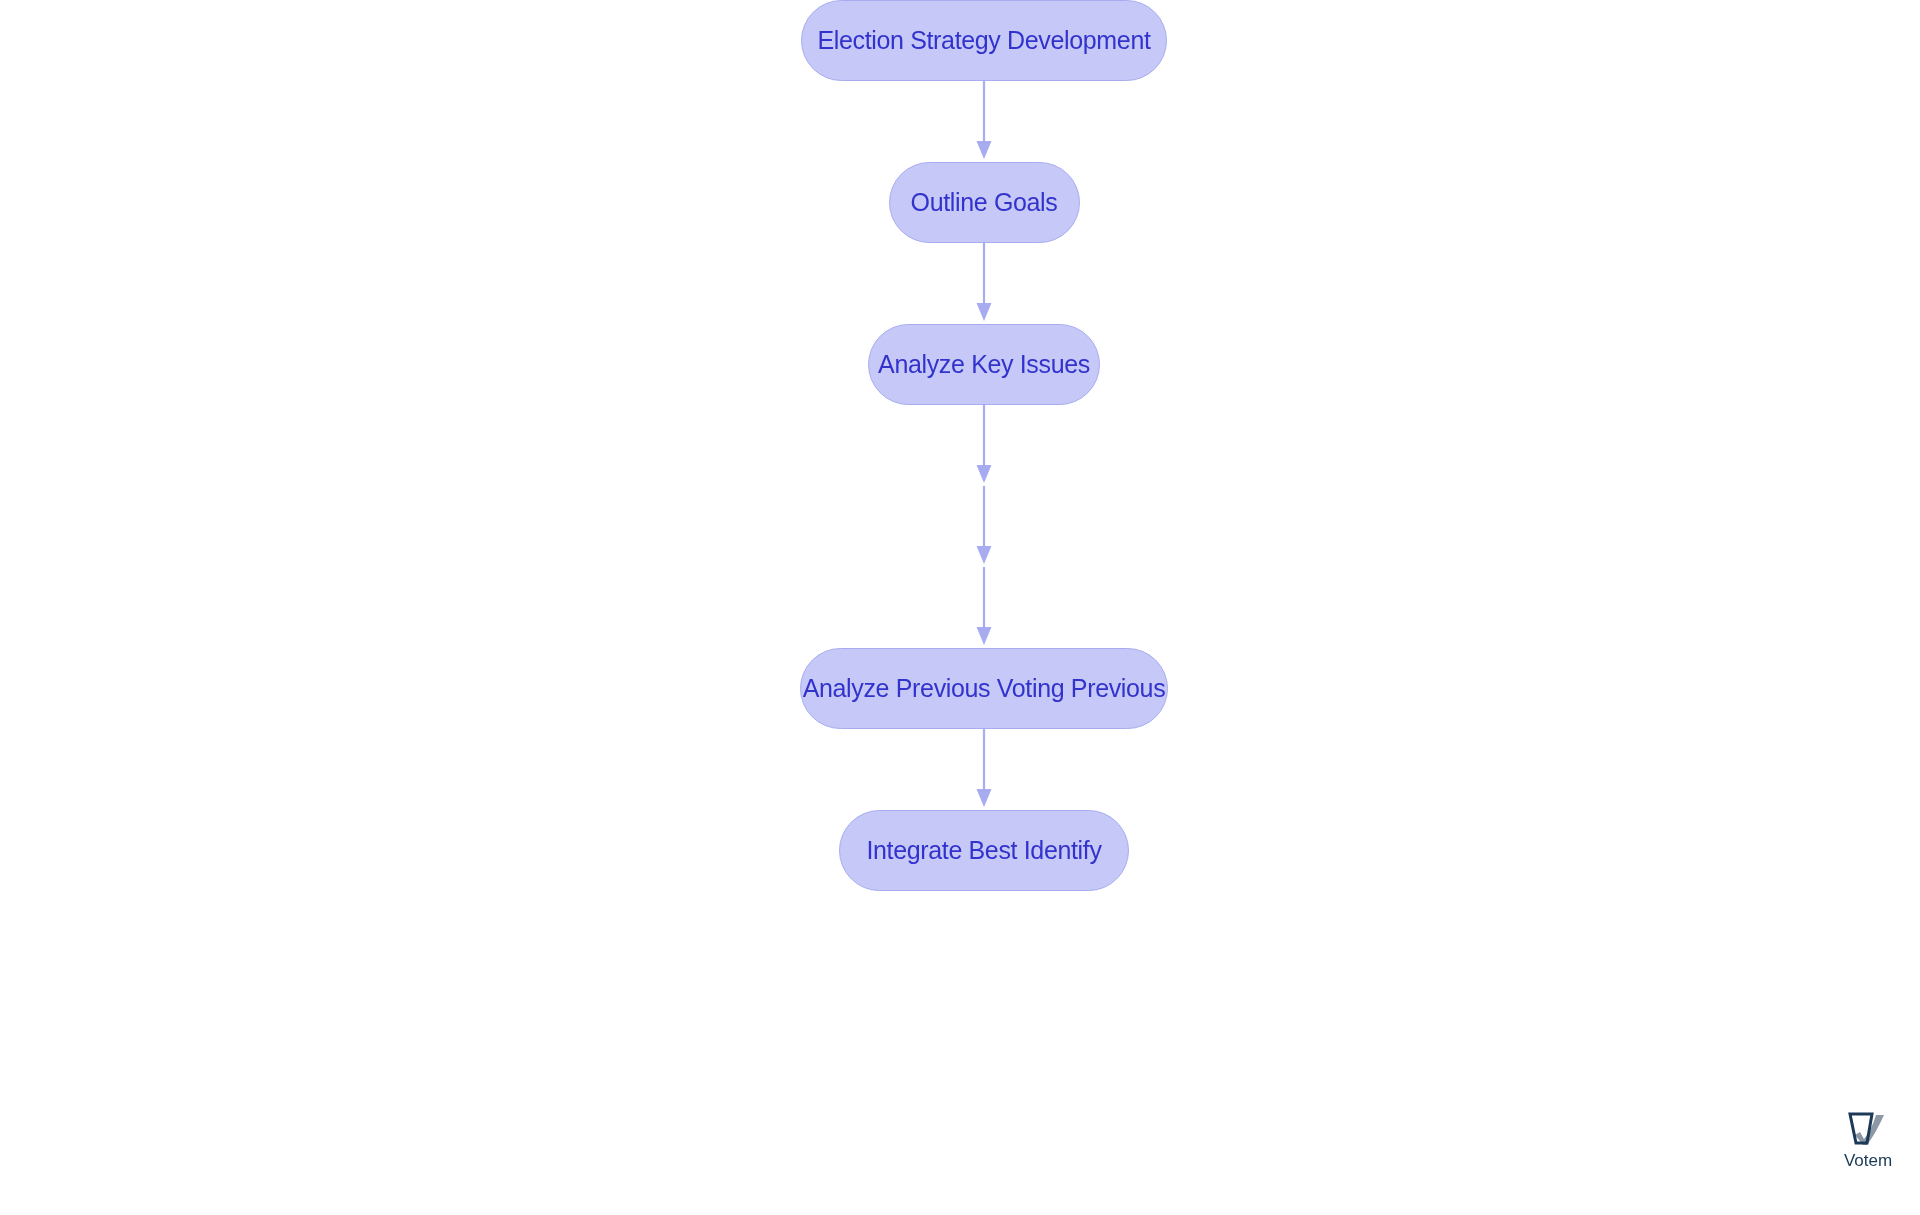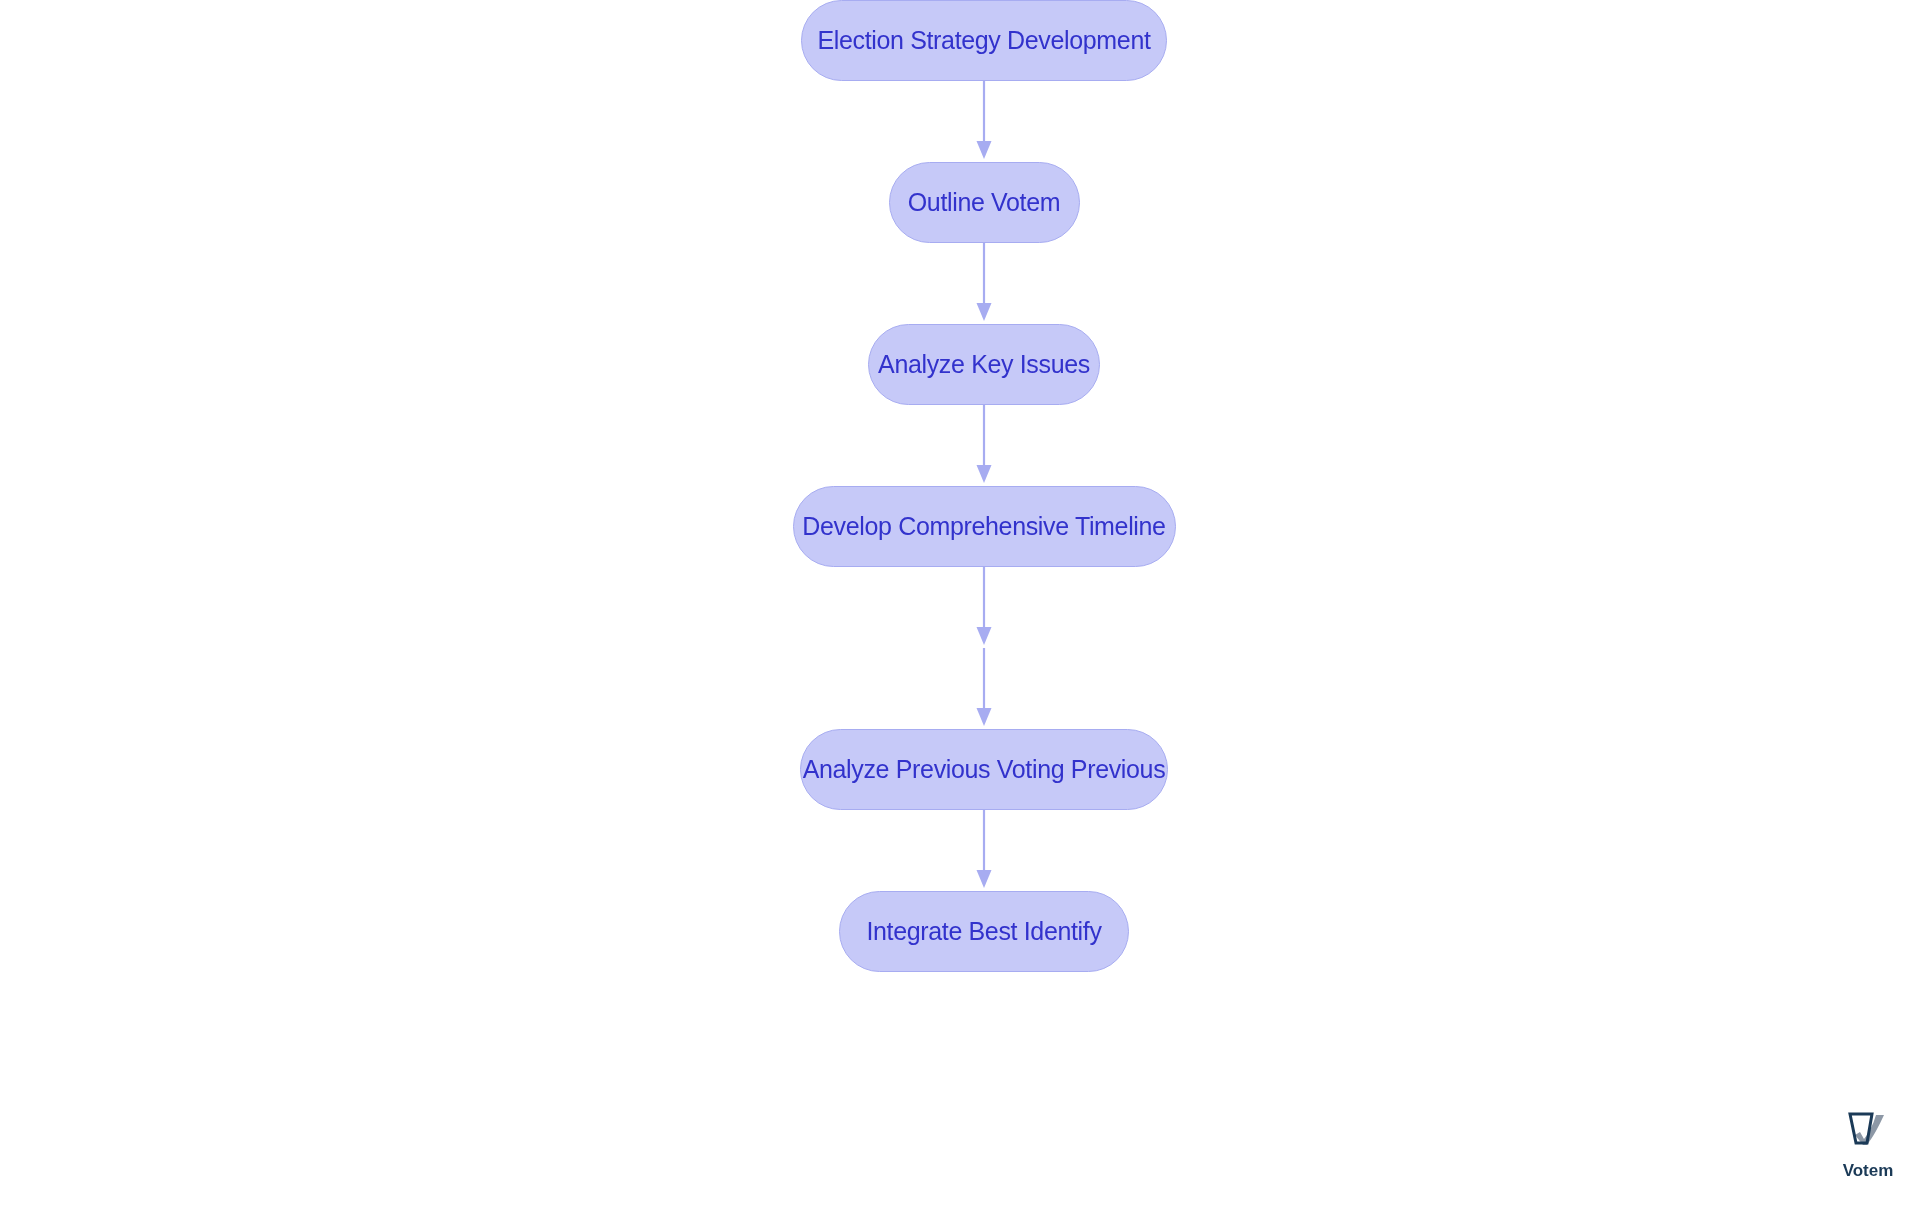--- a/index.html
+++ b/index.html
@@ -73,70 +73,67 @@
     top: 1110px;
     width: 64px;
     height: 66px;
   }
   #logo-mark {
     display: block;
     margin: 0 auto;
   }
   #logo-text {
     font-size: 17px;
-    font-weight: 700;
+    font-weight: 400;
     color: #1b3a57;
     text-align: center;
     letter-spacing: 0px;
     line-height: 1;
-    margin-top: 12px;
+    margin-top: 2px;
   }
 </style>
 </head>
 <body>
 
 <div id="flowchart">
   <div class="fc-stack">
 
     <div class="node" style="width:366px">
       <span class="node-label">Election Strategy Development</span>
     </div>
 
     <div class="connector">
       <svg width="40" height="81" viewBox="0 0 40 81" xmlns="http://www.w3.org/2000/svg" aria-hidden="true">
         <line x1="20" y1="0" x2="20" y2="64" stroke="#a7acf1" stroke-width="2.2"></line>
         <polygon points="12.5,60 27.5,60 20,78" fill="#a7acf1"></polygon>
       </svg>
     </div>
 
     <div class="node" style="width:191px">
-      <span class="node-label">Outline Votem</span>
+      <span class="node-label">Outline Goals</span>
     </div>
 
     <div class="connector">
       <svg width="40" height="81" viewBox="0 0 40 81" xmlns="http://www.w3.org/2000/svg" aria-hidden="true">
         <line x1="20" y1="0" x2="20" y2="64" stroke="#a7acf1" stroke-width="2.2"></line>
         <polygon points="12.5,60 27.5,60 20,78" fill="#a7acf1"></polygon>
       </svg>
     </div>
 
     <div class="node" style="width:232px">
       <span class="node-label">Analyze Key Issues</span>
     </div>
 
     <div class="connector">
       <svg width="40" height="81" viewBox="0 0 40 81" xmlns="http://www.w3.org/2000/svg" aria-hidden="true">
         <line x1="20" y1="0" x2="20" y2="64" stroke="#a7acf1" stroke-width="2.2"></line>
         <polygon points="12.5,60 27.5,60 20,78" fill="#a7acf1"></polygon>
       </svg>
     </div>
 
-    <div class="node" style="width:383px">
-      <span class="node-label">Develop Comprehensive Timeline</span>
-    </div>
 
     <div class="connector">
       <svg width="40" height="81" viewBox="0 0 40 81" xmlns="http://www.w3.org/2000/svg" aria-hidden="true">
         <line x1="20" y1="0" x2="20" y2="64" stroke="#a7acf1" stroke-width="2.2"></line>
         <polygon points="12.5,60 27.5,60 20,78" fill="#a7acf1"></polygon>
       </svg>
     </div>
 
 
     <div class="connector">

